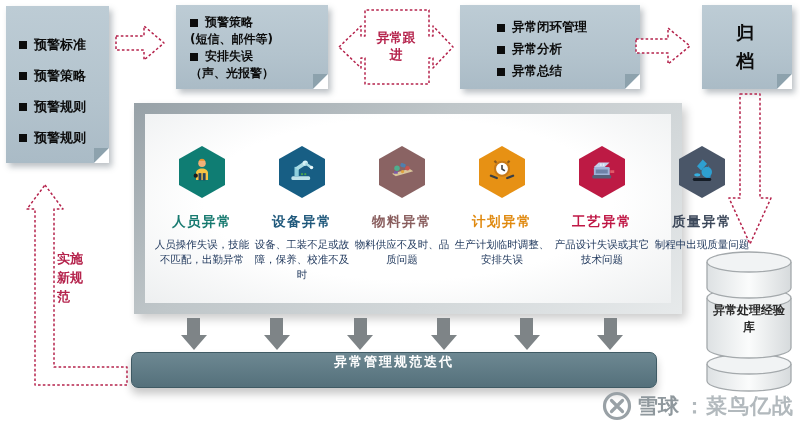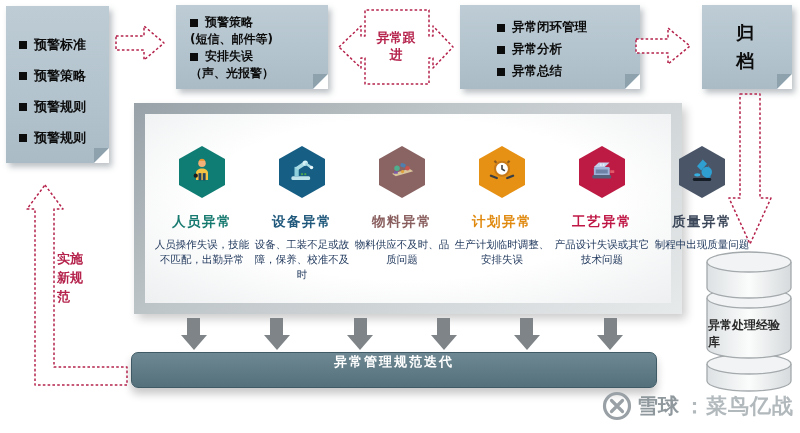--- a/index.html
+++ b/index.html
@@ -58,21 +58,21 @@
   .da-shaft{width:13px;height:17px;background:#7e8487;}
   .da-head{width:0;height:0;border-left:13px solid transparent;border-right:13px solid transparent;border-top:15px solid #7e8487;}
   #iterate-bar{position:absolute;left:131px;top:352px;width:524px;height:34px;
     background:linear-gradient(180deg,#6d8892 0%,#56727d 0%,#56727e 0%,#54707b 100%);
     background:linear-gradient(180deg,#6d8892,#54707b);
     border:1px solid #3f5a64;border-radius:7px;box-shadow:0 6px 9px rgba(0,0,0,.22);
     display:flex;align-items:flex-start;justify-content:center;
     color:#ffffff;font-size:13px;font-weight:700;letter-spacing:2px;}
   
   #db{position:absolute;left:704px;top:250px;width:90px;height:143px;}
-  #db-label{position:absolute;left:708px;top:317px;width:82px;text-align:left;
+  #db-label{position:absolute;left:708px;top:302px;width:82px;text-align:center;
     font-size:12px;line-height:1.45;color:#2a2a2a;font-weight:600;}
   
   #watermark{position:absolute;right:6px;bottom:12px;display:flex;align-items:center;gap:5px;text-align:center;}
   #watermark .wm-brand{font-size:21px;font-weight:700;color:#8f989d;text-shadow:1px 1px 1px #ffffff;}
   #watermark .wm-name{font-size:21px;font-weight:700;color:#b2b9bd;text-shadow:1px 1px 1px #ffffff;letter-spacing:1px;}
 </style>
 </head>
 <body>
 
 <div class="note" id="warning-box">

